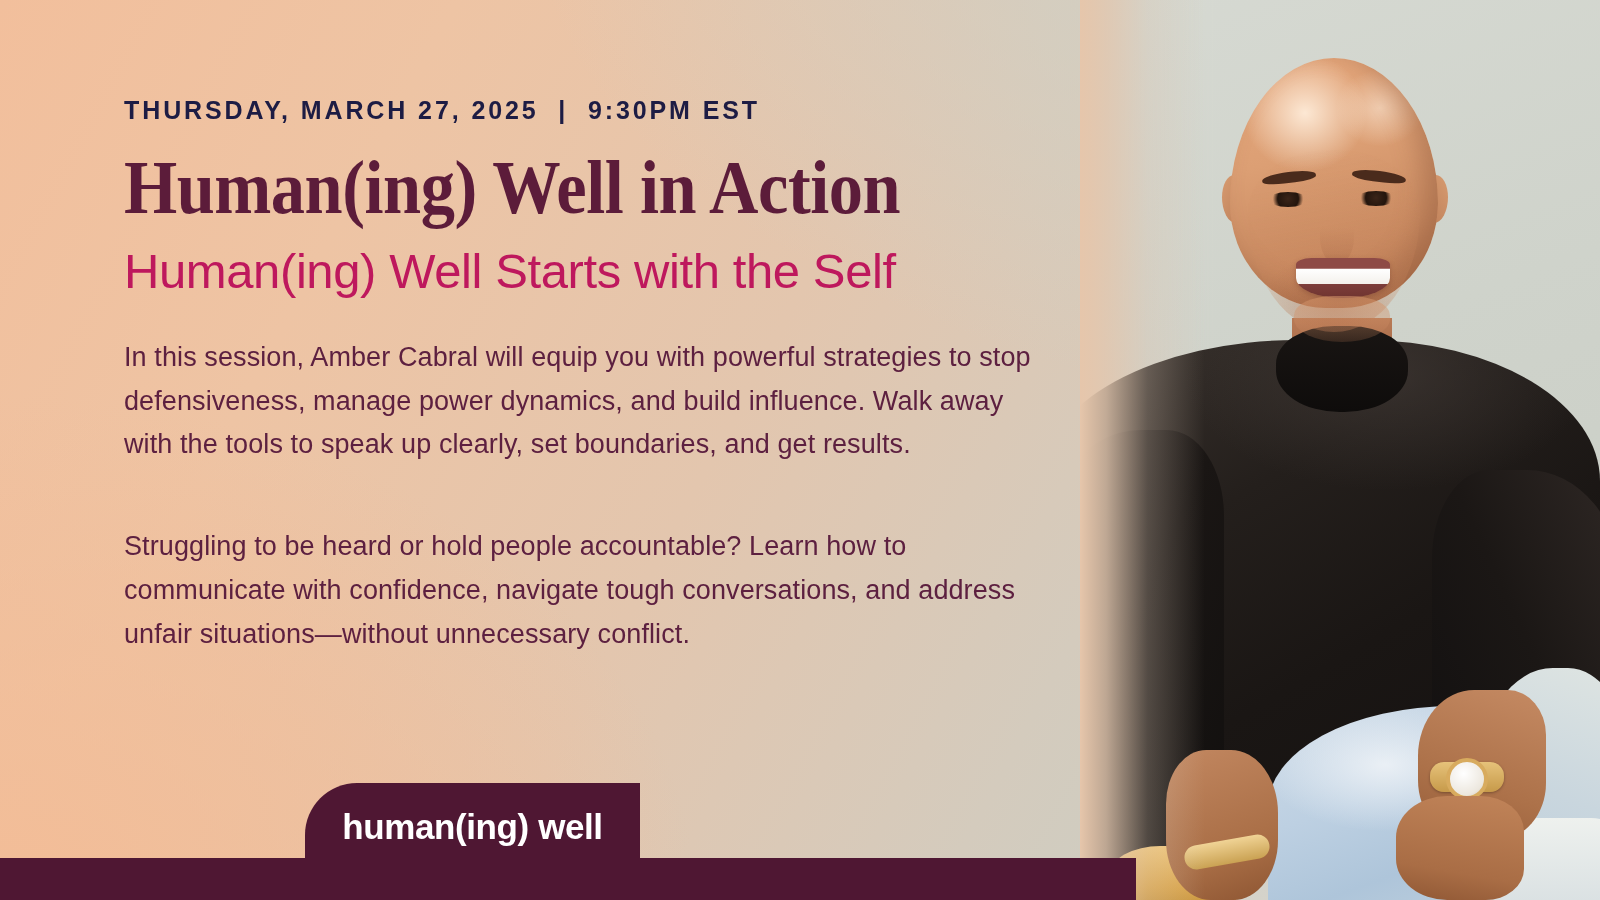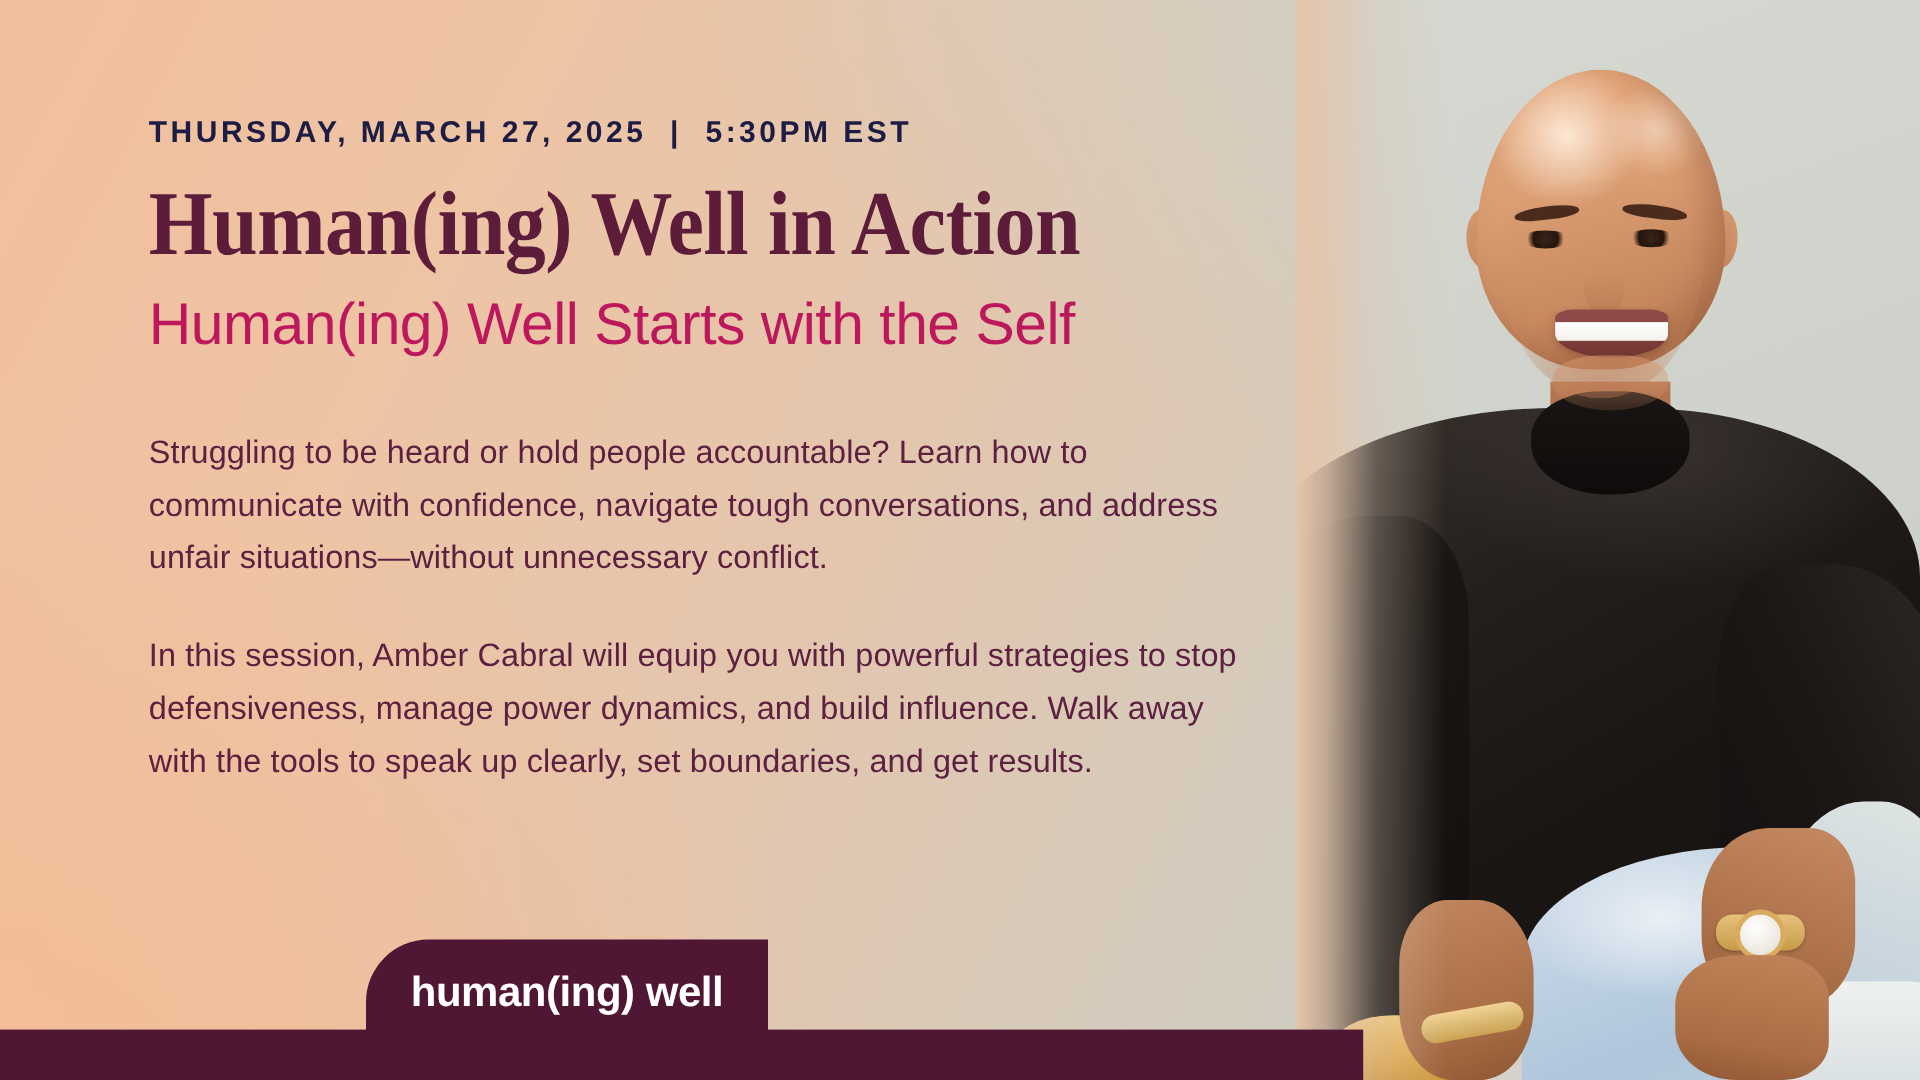--- a/index.html
+++ b/index.html
@@ -276,23 +276,23 @@
   <div id="photo-brow-r" class="brow"></div>
   <div id="photo-eye-l" class="eye"></div>
   <div id="photo-eye-r" class="eye"></div>
   <div id="photo-nose" class="ph"></div>
   <div id="photo-smile" class="ph"></div>
   <div id="photo-chin" class="ph"></div>
   <div id="photo-blend"></div>
 </div>
 
 <div id="content">
-  <div id="event-date">THURSDAY, MARCH 27, 2025  |  5:30PM EST</div>
+  <div id="event-date">THURSDAY, MARCH 27, 2025  |  9:30PM EST</div>
   <h1 id="event-title">Human(ing) Well in Action</h1>
   <h2 id="event-subtitle">Human(ing) Well Starts with the Self</h2>
+  <p class="body-paragraph" id="paragraph-2">In this session, Amber Cabral will equip you with powerful strategies to stop defensiveness, manage power dynamics, and build influence. Walk away with the tools to speak up clearly, set boundaries, and get results.</p>
   <p class="body-paragraph" id="paragraph-1">Struggling to be heard or hold people accountable? Learn how to communicate with confidence, navigate tough conversations, and address unfair situations—without unnecessary conflict.</p>
-  <p class="body-paragraph" id="paragraph-2">In this session, Amber Cabral will equip you with powerful strategies to stop defensiveness, manage power dynamics, and build influence. Walk away with the tools to speak up clearly, set boundaries, and get results.</p>
 </div>
 
 <div id="bottom-bar"></div>
 <div id="logo-badge">
   <span id="logo-text">human(ing) well</span>
 </div>
 
 </body></html>

